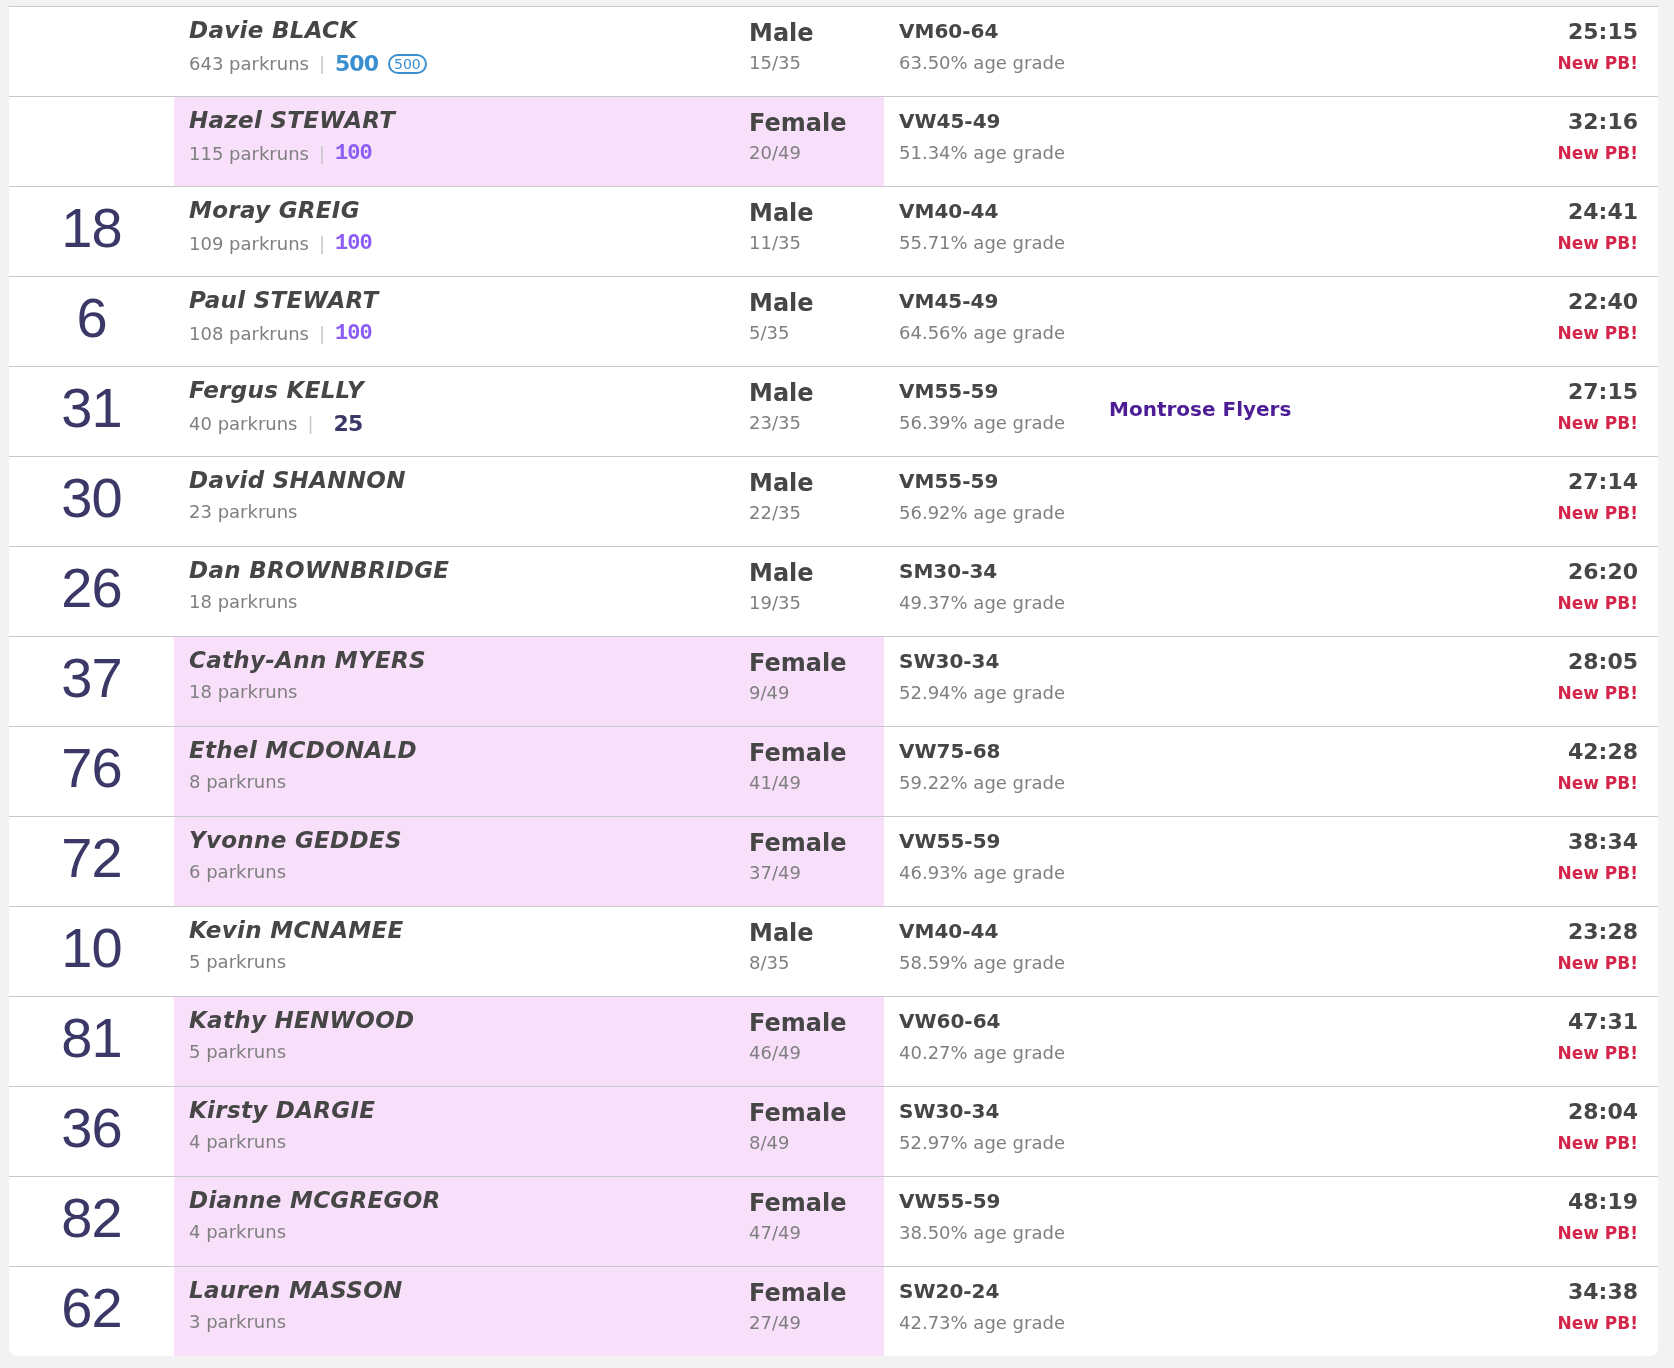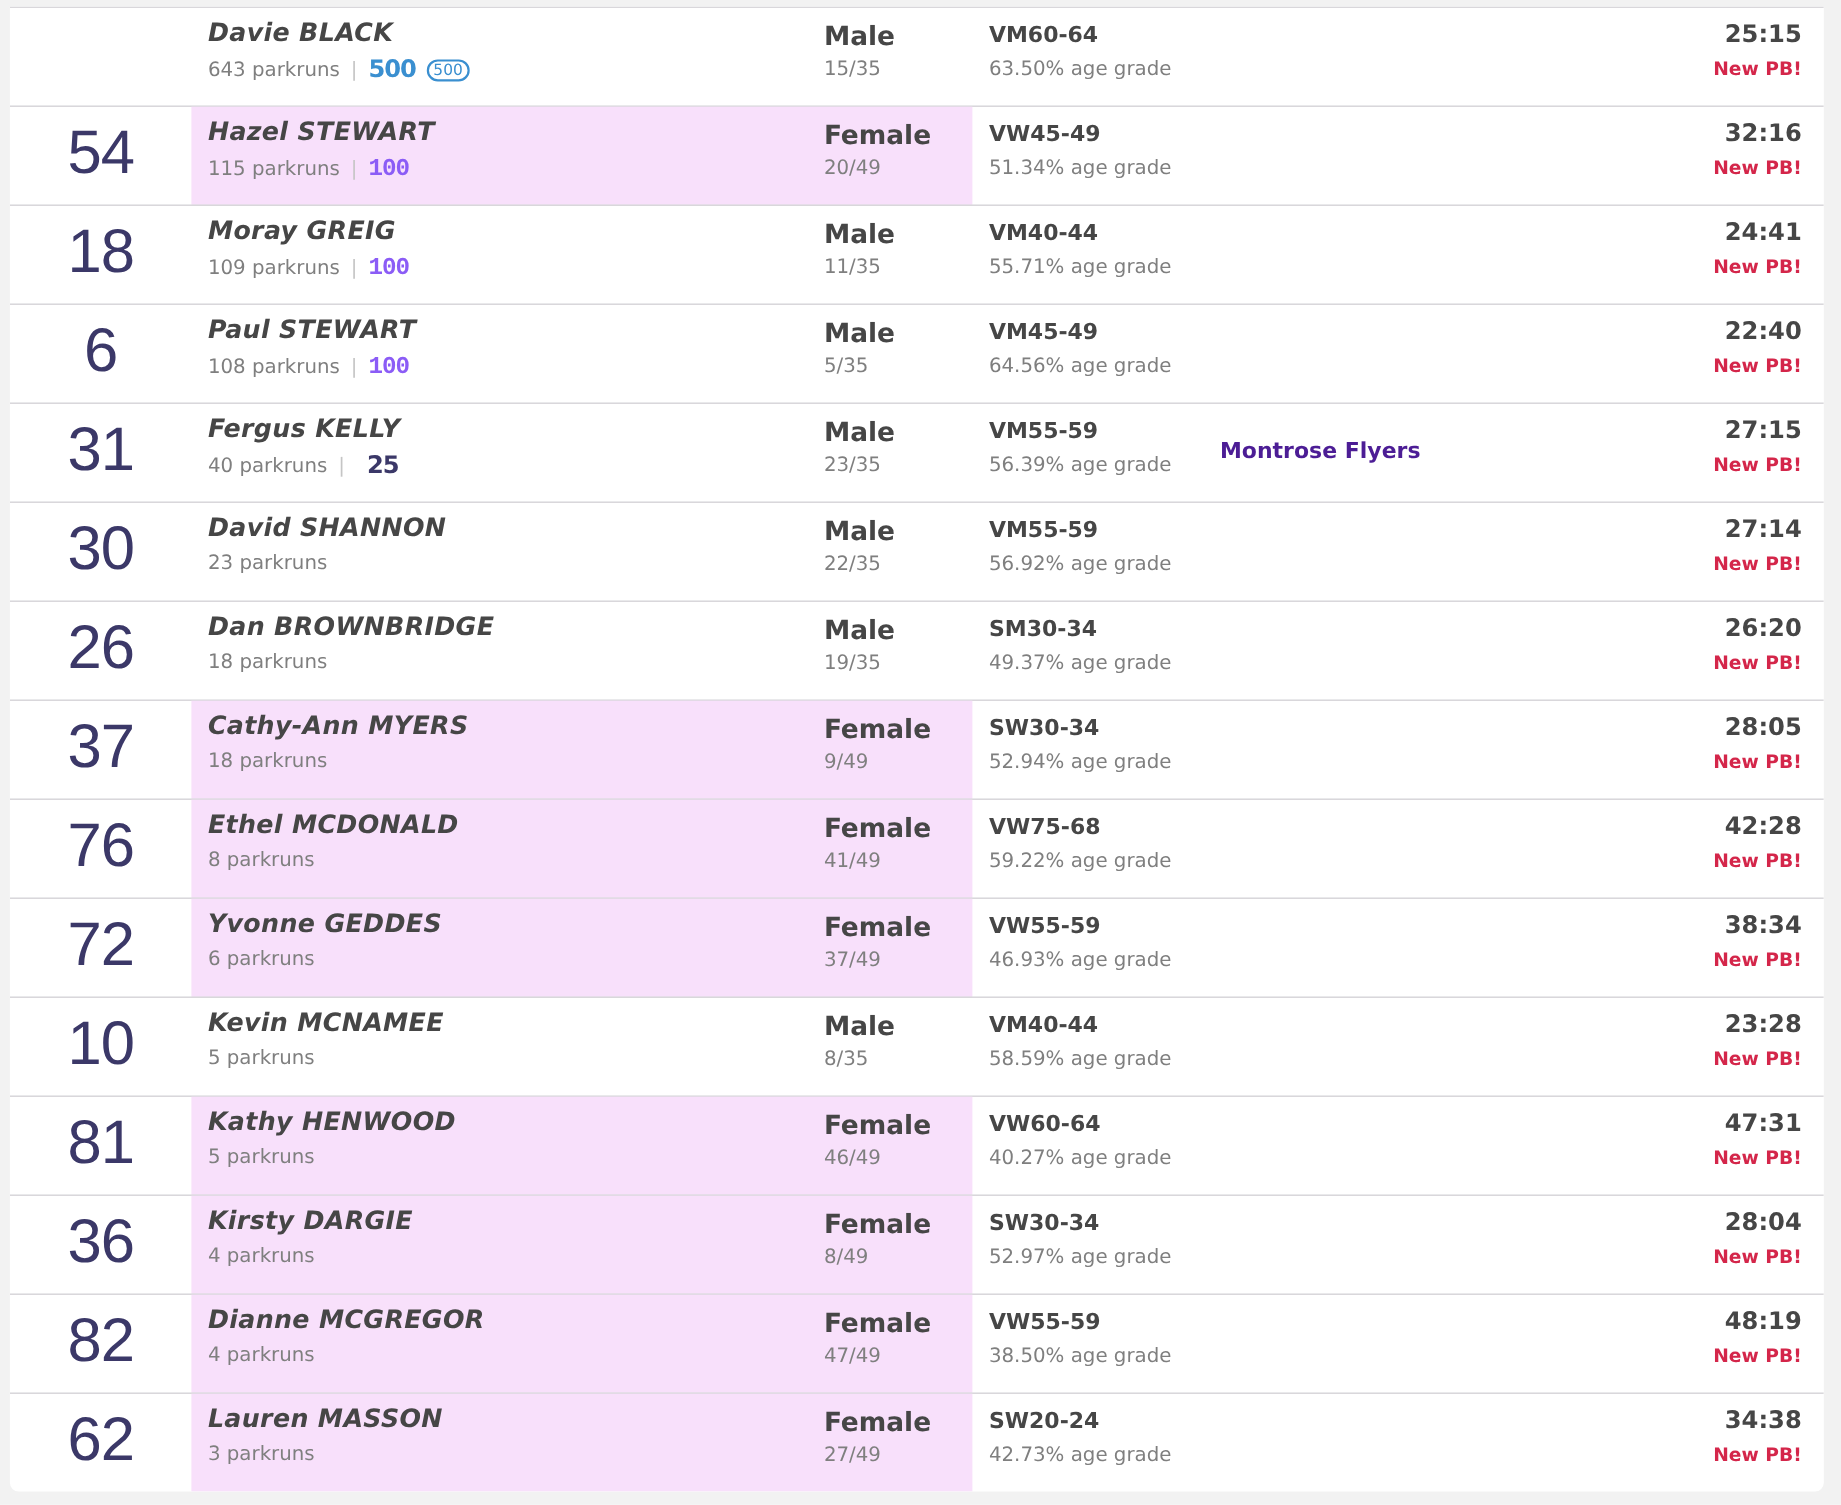--- a/index.html
+++ b/index.html
@@ -94,21 +94,20 @@
     <div class="gpos">15/35</div>
     <a class="cat">VM60-64</a>
     <div class="ag">63.50% age grade</div>
     <a class="club"></a>
     <div class="time">25:15</div>
     <div class="pb">New PB!</div>
   </div>
 
   <div class="row">
     <div class="pink-band"></div>
-    <div class="pos">54</div>
     <a class="name">Hazel STEWART</a>
     <div class="sub">
       <span>115 parkruns</span>
       <span class="sep">|</span>
       <span class="ms ms-100">100</span>
     </div>
     <div class="gender">Female</div>
     <div class="gpos">20/49</div>
     <a class="cat">VW45-49</a>
     <div class="ag">51.34% age grade</div>

